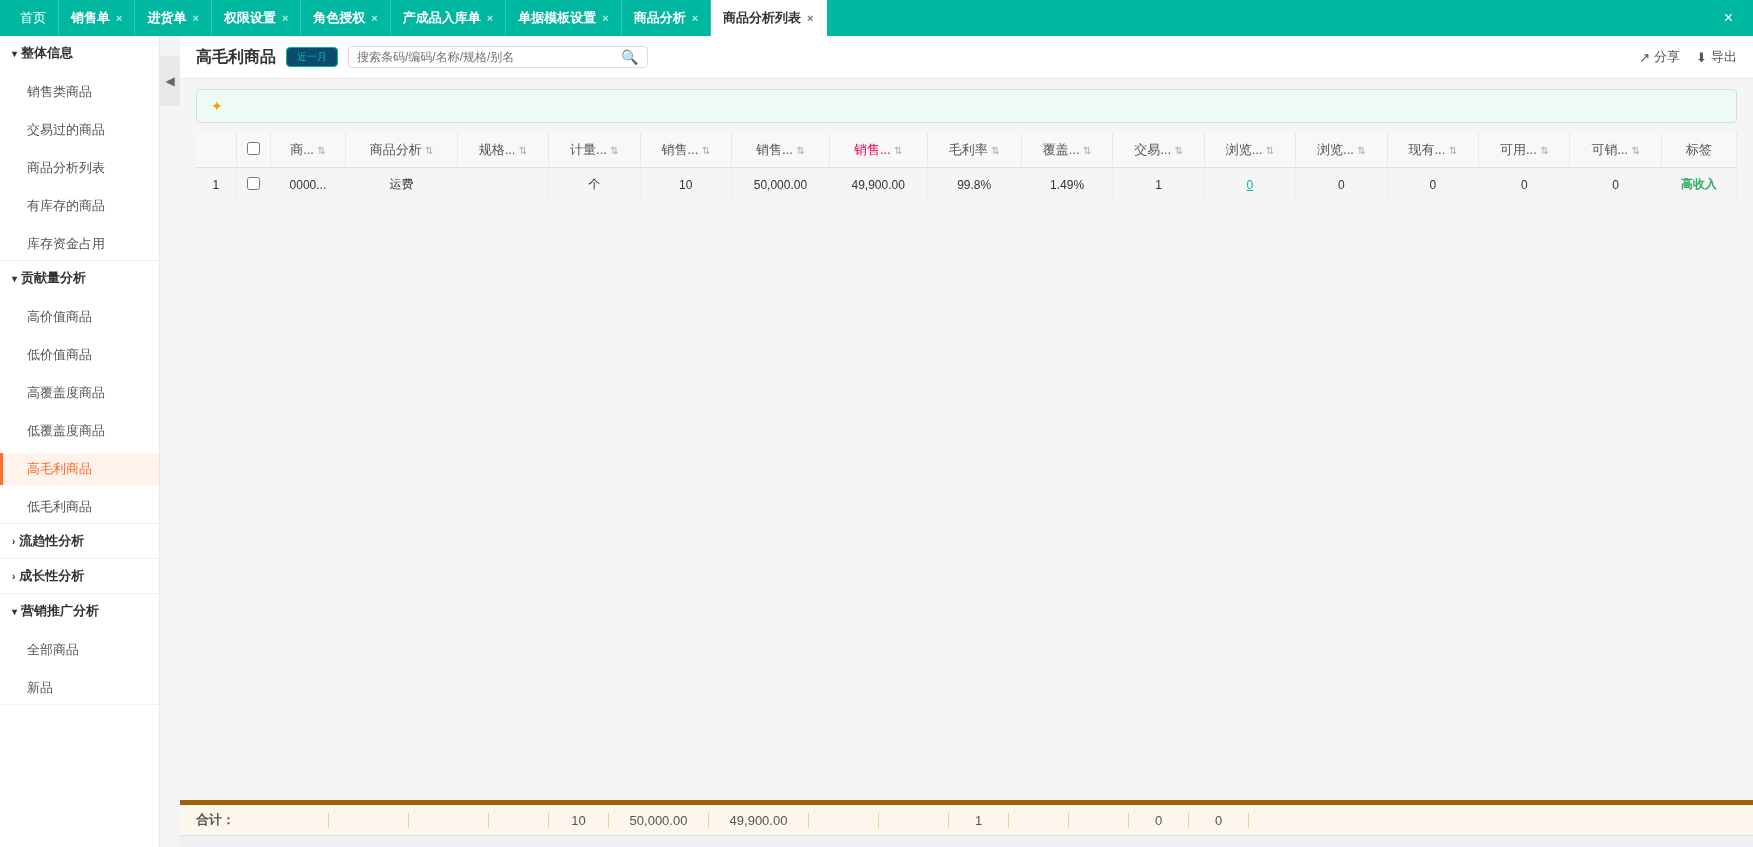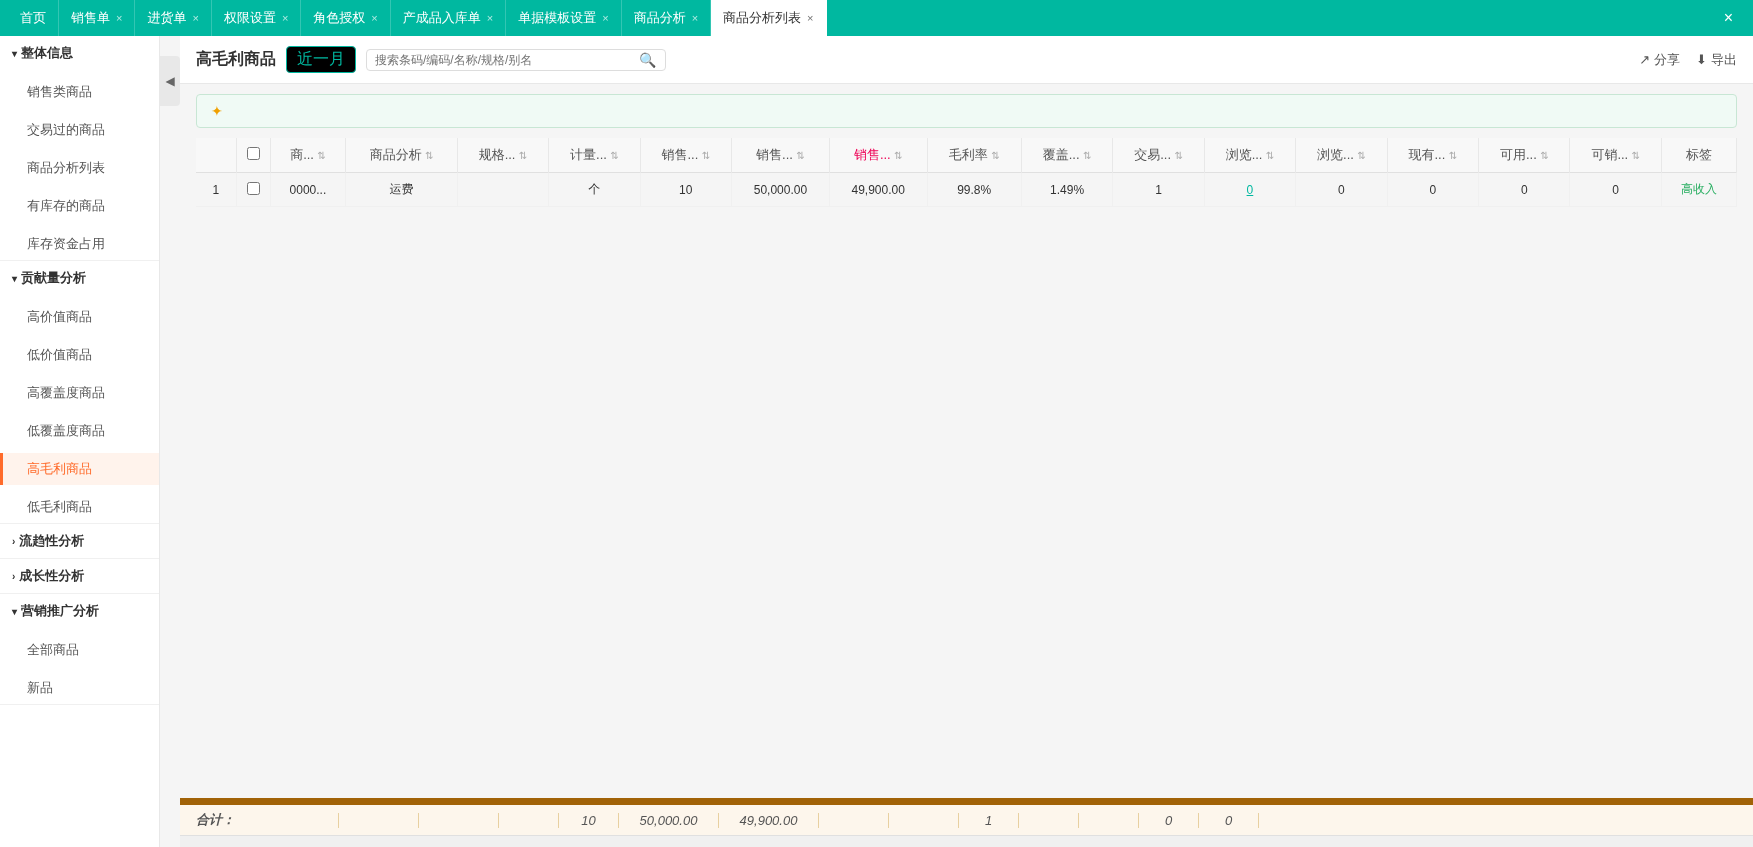--- a/index.html
+++ b/index.html
@@ -18,20 +18,21 @@
     .top-nav .tab {
       display: flex;
       align-items: center;
       padding: 0 12px;
       height: 36px;
       cursor: pointer;
       white-space: nowrap;
       font-size: 13px;
       color: #fff;
       border-right: 1px solid rgba(255,255,255,0.2);
+      font-weight: bold;
     }
     .top-nav .tab.home { font-weight: normal; }
     .top-nav .tab.active {
       background: #fff;
       color: #333;
     }
     .top-nav .tab .close-x {
       margin-left: 6px;
       font-size: 11px;
       opacity: 0.7;
@@ -99,27 +100,27 @@
       background: #fff;
       border-bottom: 1px solid #e8e8e8;
       gap: 10px;
     }
     .content-title {
       font-size: 16px;
       font-weight: bold;
       color: #333;
     }
     .filter-btn {
-      background: #000000;
+      background: #0c4a6e;
       color: #00b8a0;
       border: 1px solid #00b8a0;
       border-radius: 4px;
       padding: 2px 10px;
       cursor: pointer;
-      font-size: 16px;
+      font-size: 10px;
     }
     .search-box {
       display: flex;
       align-items: center;
       border: 1px solid #ddd;
       border-radius: 4px;
       padding: 2px 8px;
       background: #fff;
       flex: 1;
       max-width: 300px;
@@ -191,21 +192,21 @@
     th .col-sort { color: #aaa; font-size: 10px; }
     td {
       padding: 8px 10px;
       text-align: center;
       font-size: 12px;
       color: #333;
       border-bottom: 1px solid #f0f0f0;
       border-right: 1px solid #f0f0f0;
       white-space: nowrap;
     }
-    .tag-high { color: #27ae60; font-weight: normal; }
+    .tag-high { color: #27ae60; font-weight: bold; }
 
     
     .collapse-btn {
       width: 20px;
       height: 50px;
       background: #e8e8e8;
       display: flex;
       align-items: center;
       justify-content: center;
       cursor: pointer;
@@ -214,26 +215,25 @@
       border-radius: 0 4px 4px 0;
       margin-top: 20px;
       align-self: flex-start;
     }
 
     
     .summary-bar {
       display: flex;
       align-items: center;
       background: #fdf6ec;
-      border-top: 7px solid #a16207;
+      border-top: 5px solid #a16207;
       padding: 6px 16px;
       font-size: 12px;
       color: #555;
-      gap: 16px;
-      font-style: italic;
+      gap: 6px;
     }
     .summary-label {
       font-weight: bold;
       margin-right: 8px;
       white-space: nowrap;
     }
     .summary-values {
       display: flex;
       flex: 1;
       gap: 0;

